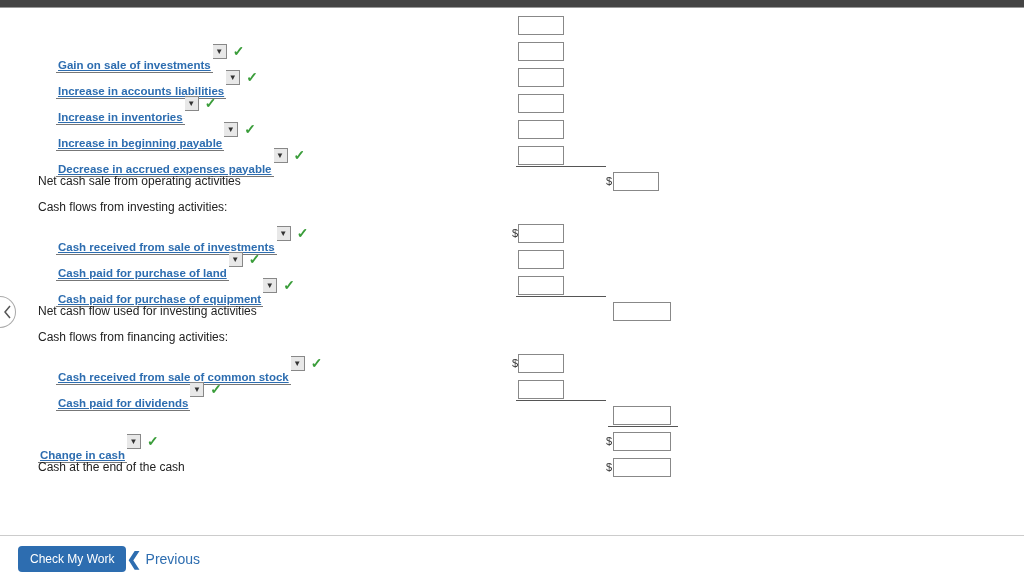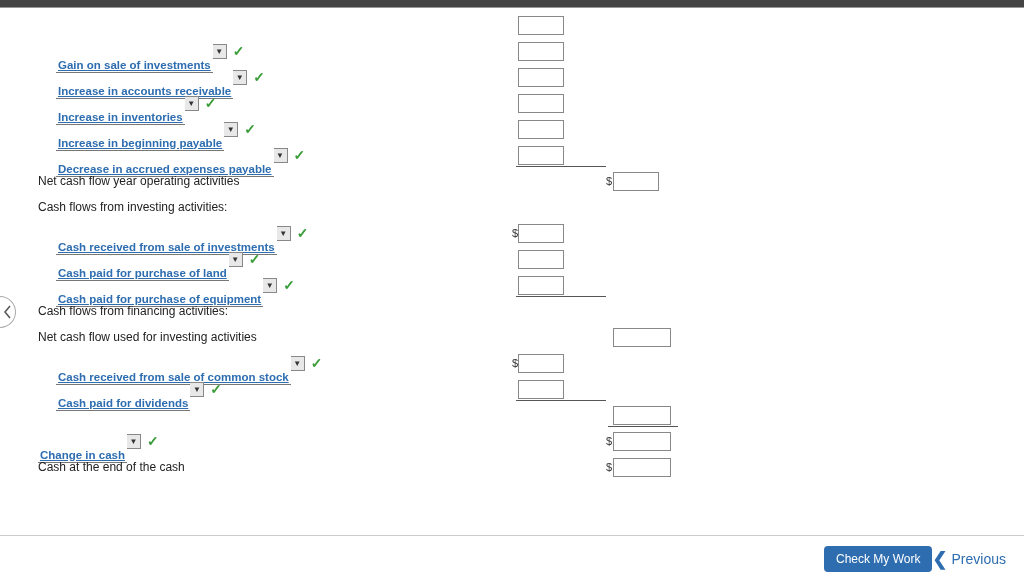--- a/index.html
+++ b/index.html
@@ -14,21 +14,21 @@
   .dd-arrow { display:inline-flex; align-items:center; justify-content:center; width:14px; height:15px; background:#e8e8e8; border:1px solid #888; border-left:none; font-size:8px; color:#333; cursor:pointer; }
   .check { color: #3a9d3a; font-weight: bold; margin-left: 6px; font-size: 14px; }
   .input-col { position: absolute; }
   .col-a { left: 480px; }
   .num-input { width: 46px; height: 19px; border: 1px solid #888; background: #fff; font-size: 11px; padding: 1px 2px; }
   .num-input-wide { width: 58px; }
   .dollar { position: absolute; font-size: 11px; color: #333; }
   .underline-col { position:absolute; height:1px; background:#555; }
   .side-tab { position: absolute; left: 0; top: 296px; width: 16px; height: 32px; border: 1px solid #aaa; border-left: none; border-radius: 0 16px 16px 0; background: #fff; display: flex; align-items: center; justify-content: center; }
   .side-tab svg { width: 10px; height: 14px; }
-  .footer { position: fixed; bottom: 0; left: 0; right: 0; height: 46px; border-top: 1px solid #ccc; background: #fff; display: flex; align-items: center; justify-content: flex-end; padding: 4px 18px; }
+  .footer { position: fixed; bottom: 0; left: 0; right: 0; height: 46px; border-top: 1px solid #ccc; background: #fff; display: flex; align-items: center; justify-content: flex-start; padding: 4px 18px; }
   .btn-check { background: #2d6db0; color: #fff; border: none; border-radius: 4px; padding: 6px 12px; font-size: 12px; cursor: pointer; }
   .prev-link { color: #2d6db0; font-size: 14px; display: flex; align-items: center; cursor: pointer; }
   .prev-link .chev { font-size: 18px; font-weight: bold; margin-right: 4px; }
 </style>
 </head>
 <body>
 
 <div class="top-bar"></div>
 
 <div class="side-tab">
@@ -48,21 +48,21 @@
       <span class="dd-text">Gain on sale of investments</span>
       <span class="dd-arrow">▼</span>
     </span>
     <span class="check">✓</span>
     <span class="input-col col-a"><input class="num-input" style=""></span>
   </div>
 
 
   <div class="row indent-1">
     <span class="dropdown-item">
-      <span class="dd-text">Increase in accounts receivable</span>
+      <span class="dd-text">Increase in accounts liabilities</span>
       <span class="dd-arrow">▼</span>
     </span>
     <span class="check">✓</span>
     <span class="input-col col-a"><input class="num-input" style=""></span>
   </div>
 
   <div class="row indent-1">
     <span class="dropdown-item">
       <span class="dd-text">Increase in inventories</span>
       <span class="dd-arrow">▼</span>
@@ -84,21 +84,21 @@
     <span class="dropdown-item">
       <span class="dd-text">Decrease in accrued expenses payable</span>
       <span class="dd-arrow">▼</span>
     </span>
     <span class="check">✓</span>
     <span class="input-col col-a"><input class="num-input" style=""></span>
     <span class="underline-col" style="left:478px; width:90px; top:24px;"></span>
   </div>
 
   <div class="row">
-    <span class="label-text">Net cash flow year operating activities</span>
+    <span class="label-text">Net cash sale from operating activities</span>
     <span class="dollar" style="left:568px;">$</span>
     <span class="input-col" style="left:575px;"><input class="num-input" style=""></span>
   </div>
 
   <div class="row">
     <span class="label-text">Cash flows from investing activities:</span>
   </div>
 
   <div class="row indent-1">
     <span class="dropdown-item">
@@ -123,26 +123,26 @@
     <span class="dropdown-item">
       <span class="dd-text">Cash paid for purchase of equipment</span>
       <span class="dd-arrow">▼</span>
     </span>
     <span class="check">✓</span>
     <span class="input-col col-a"><input class="num-input" style=""></span>
     <span class="underline-col" style="left:478px; width:90px; top:24px;"></span>
   </div>
 
   <div class="row">
-    <span class="label-text">Cash flows from financing activities:</span>
+    <span class="label-text">Net cash flow used for investing activities</span>
+    <span class="input-col" style="left:575px;"><input class="num-input num-input-wide" style=""></span>
   </div>
 
   <div class="row">
-    <span class="label-text">Net cash flow used for investing activities</span>
-    <span class="input-col" style="left:575px;"><input class="num-input num-input-wide" style=""></span>
+    <span class="label-text">Cash flows from financing activities:</span>
   </div>
 
   <div class="row indent-1">
     <span class="dropdown-item">
       <span class="dd-text">Cash received from sale of common stock</span>
       <span class="dd-arrow">▼</span>
     </span>
     <span class="check">✓</span>
     <span class="dollar" style="left:474px;">$</span>
     <span class="input-col col-a"><input class="num-input" style=""></span>

